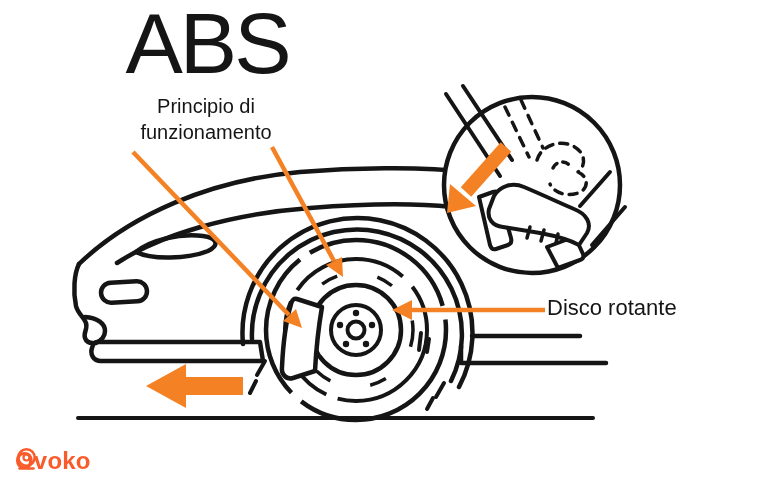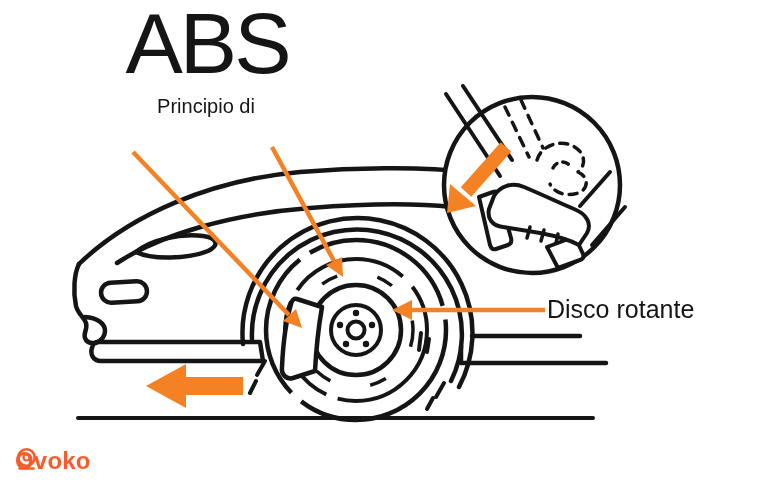--- a/index.html
+++ b/index.html
@@ -3,21 +3,21 @@
 <meta charset="utf-8">
 <style>
   html,body{margin:0;padding:0;background:#fff;}
   .stage{position:relative;width:768px;height:480px;background:#fff;overflow:hidden;
          font-family:"Liberation Sans",sans-serif;color:#151515;}
   .stage svg{position:absolute;left:0;top:0;}
   .abs-title{position:absolute;left:100px;top:0;width:214px;text-align:center;
              font-size:86px;line-height:1;font-weight:500;letter-spacing:-3px;color:#151515;}
   .abs-subtitle{position:absolute;left:80px;top:93px;width:252px;text-align:center;
                 font-size:20px;line-height:26px;font-weight:500;color:#151515;}
-  .disc-label{position:absolute;left:547px;top:295px;font-size:25px;font-weight:500;color:#151515;}
+  .disc-label{position:absolute;left:547px;top:295px;font-size:22px;font-weight:500;color:#151515;}
   .logo{position:absolute;left:15px;top:447px;display:flex;align-items:center;gap:5px;}
   .logo-text{font-size:24px;font-weight:700;color:#F95B2B;letter-spacing:0.2px;}
   .ink{stroke:#151515;fill:none;stroke-linecap:round;stroke-linejoin:round;}
   .acc-s{stroke:#F48225;}
   .acc-f{fill:#F48225;}
 </style>
 </head>
 <body>
 
 <div class="stage">
@@ -98,20 +98,21 @@
         <path d="M 592 245 L 625 207"></path>
       </g>
       <line class="acc-s" stroke-width="14" x1="506" y1="147" x2="466" y2="192"></line>
       <polygon class="acc-f" points="447,213 476,206 450,184"></polygon>
     </g>
   </svg>
 
   <div class="abs-title">ABS</div>
   <div class="abs-subtitle">
     <div>Principio di</div>
+    <div>funzionamento</div>
   </div>
   <div class="disc-label">Disco rotante</div>
 
   <div class="logo">
     <svg width="23" height="25" viewBox="0 0 23 25">
       <circle cx="11.5" cy="10.5" r="8.2" fill="none" stroke="#F95B2B" stroke-width="2.6"></circle>
       <circle cx="11.5" cy="10.5" r="3" fill="none" stroke="#F95B2B" stroke-width="2.2"></circle>
       <path d="M 4.5 21.5 L 18.5 21.5" stroke="#F95B2B" stroke-width="2.6" stroke-linecap="round"></path>
     </svg>
     <span class="logo-text">Ovoko</span>

